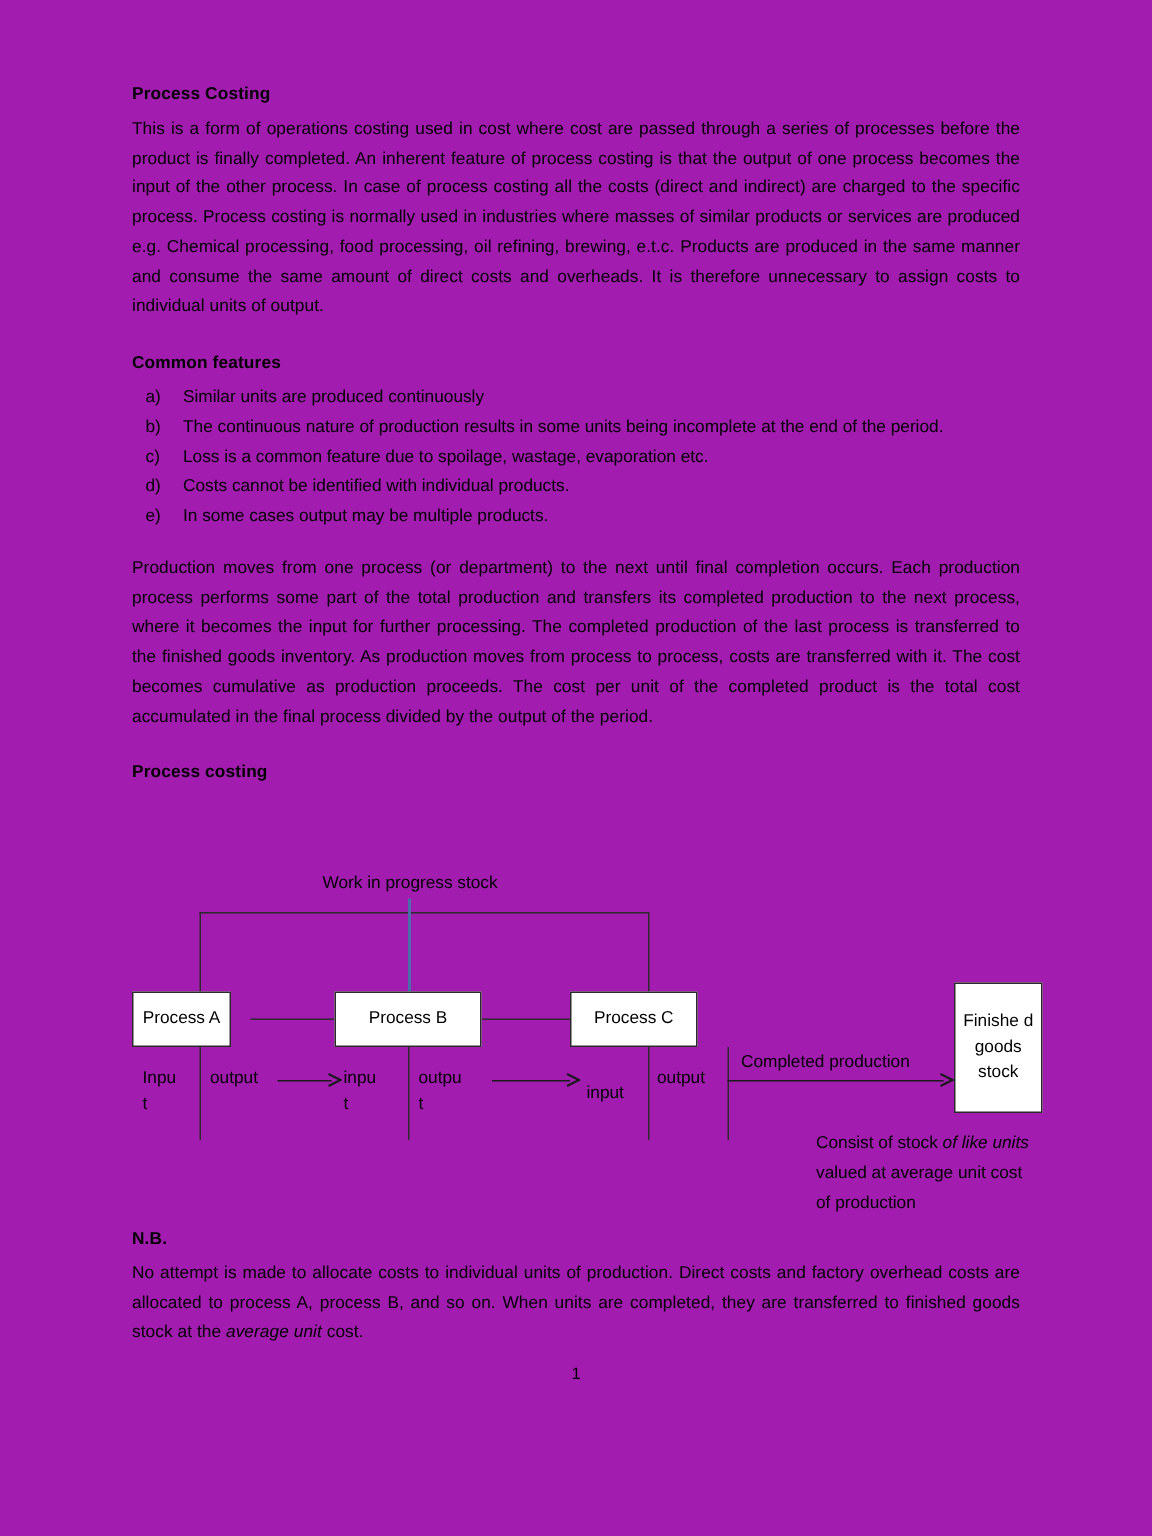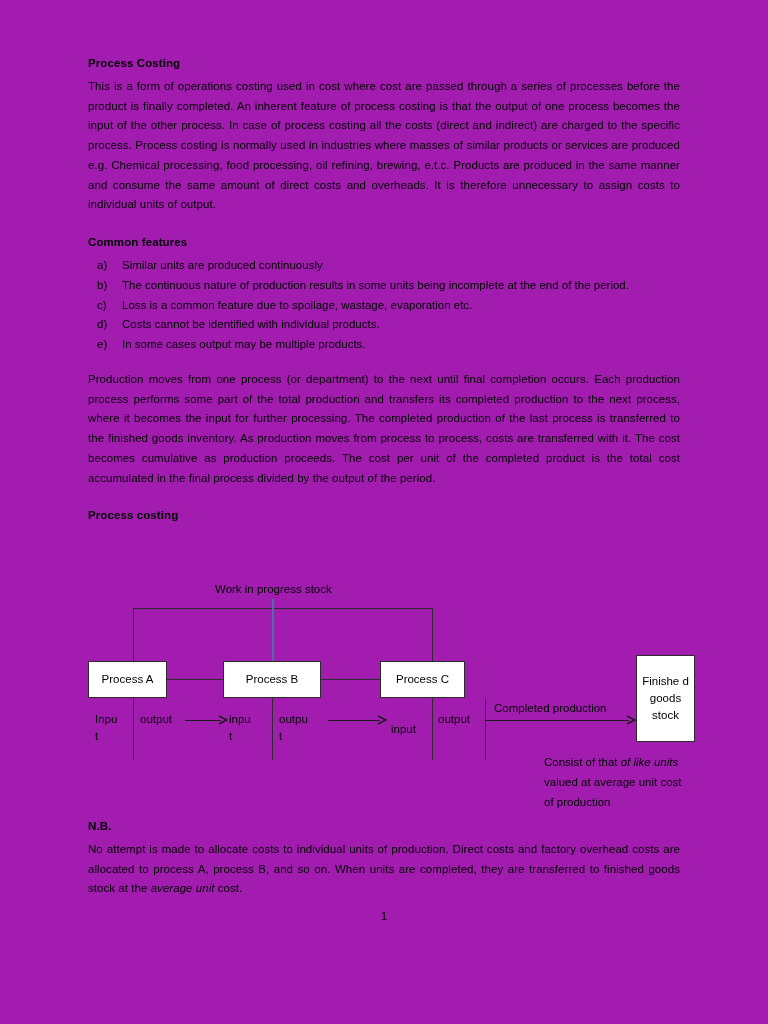--- a/index.html
+++ b/index.html
@@ -200,21 +200,21 @@
     <div class="dg-label" style="left:215px; top:6px;">Work in progress stock</div>
 
     <div class="dg-line-blue" style="left:272px; top:24px; height:63px;"></div>
 
     <div class="dg-line-h" style="left:133px; top:33px; width:299px;"></div>
 
     <div class="dg-line-v" style="left:133px; top:33px; height:55px;"></div>
 
     <div class="dg-line-v" style="left:432px; top:33px; height:55px;"></div>
 
-    <div class="dg-box" style="left:88px; top:86px; width:79px; height:37px;">
+    <div class="dg-box" style="left:88px; top:86px; width:66px; height:37px;">
       <span>Process A</span>
     </div>
     <div class="dg-box" style="left:223px; top:86px; width:98px; height:37px;">
       <span>Process B</span>
     </div>
     <div class="dg-box" style="left:380px; top:86px; width:85px; height:37px;">
       <span>Process C</span>
     </div>
     <div class="dg-box" style="left:636px; top:80px; width:59px; height:87px;">
       <span>Finishe
@@ -259,21 +259,21 @@
 
     <div class="dg-label" style="left:494px; top:125px;">Completed production</div>
     <div class="dg-arrow" style="left:485px; top:140px; width:152px;">
       <div class="shaft" style="width:144px;"></div>
       <svg class="head" style="left:141px;" viewBox="0 0 10 10">
         <polyline points="1,1 9,5 1,9" fill="none" stroke="#1a1a1a" stroke-width="1.4"></polyline>
       </svg>
     </div>
 
     <div class="note" style="left:544px; top:178px;">
-      <span>Consist of that </span><i class="it">of like</i>
+      <span>Consist of stock </span><i class="it">of like</i>
       <i class="it">units</i><span> valued at average</span>
       <span>unit cost of production</span>
     </div>
   </div>
 
   <div class="content" style="top:818px;">
     <h2 class="heading">N.B.</h2>
     <p class="body-text"><span>No attempt is made to allocate costs to individual units of production.  Direct costs and factory overhead costs are allocated to process A, process B, and so on. When units are completed, they are transferred to finished goods stock at the </span><i class="it">average unit</i><span> cost.</span></p>
   </div>
 

